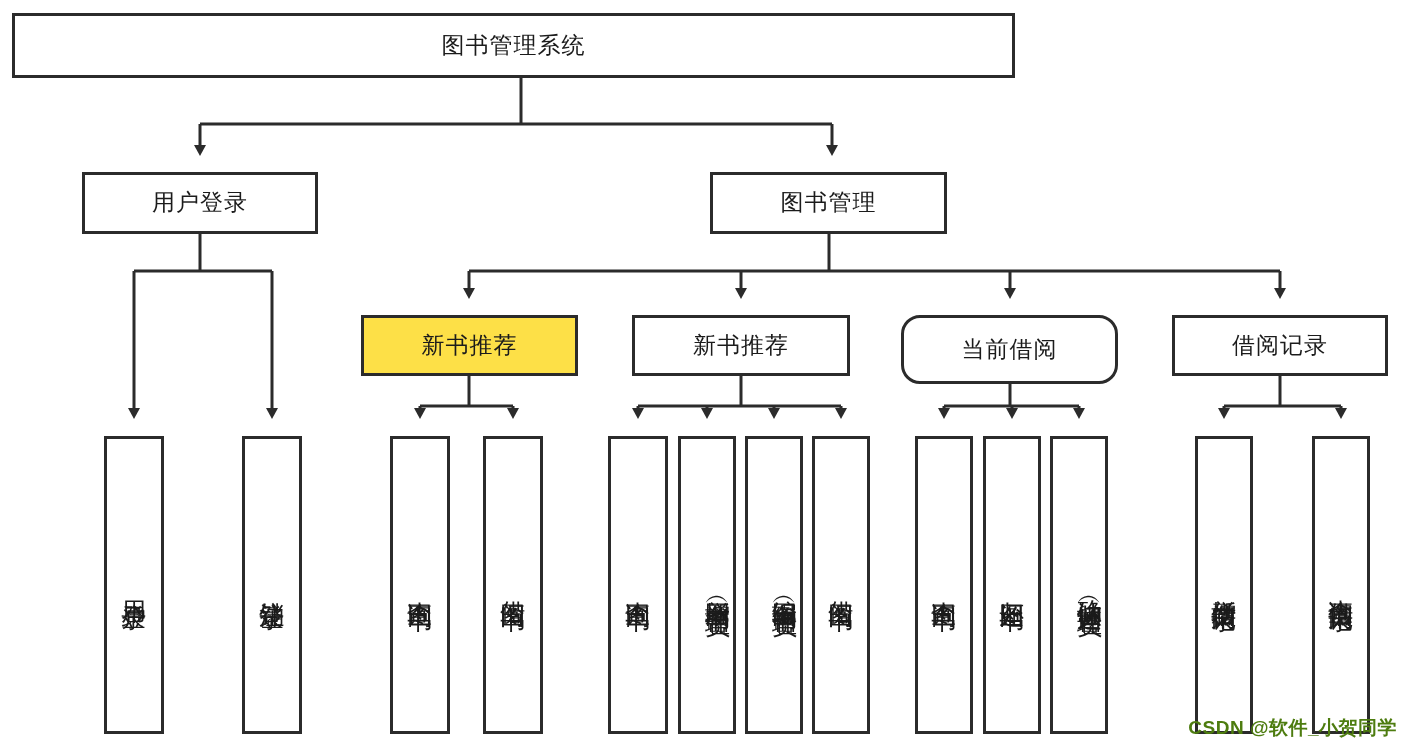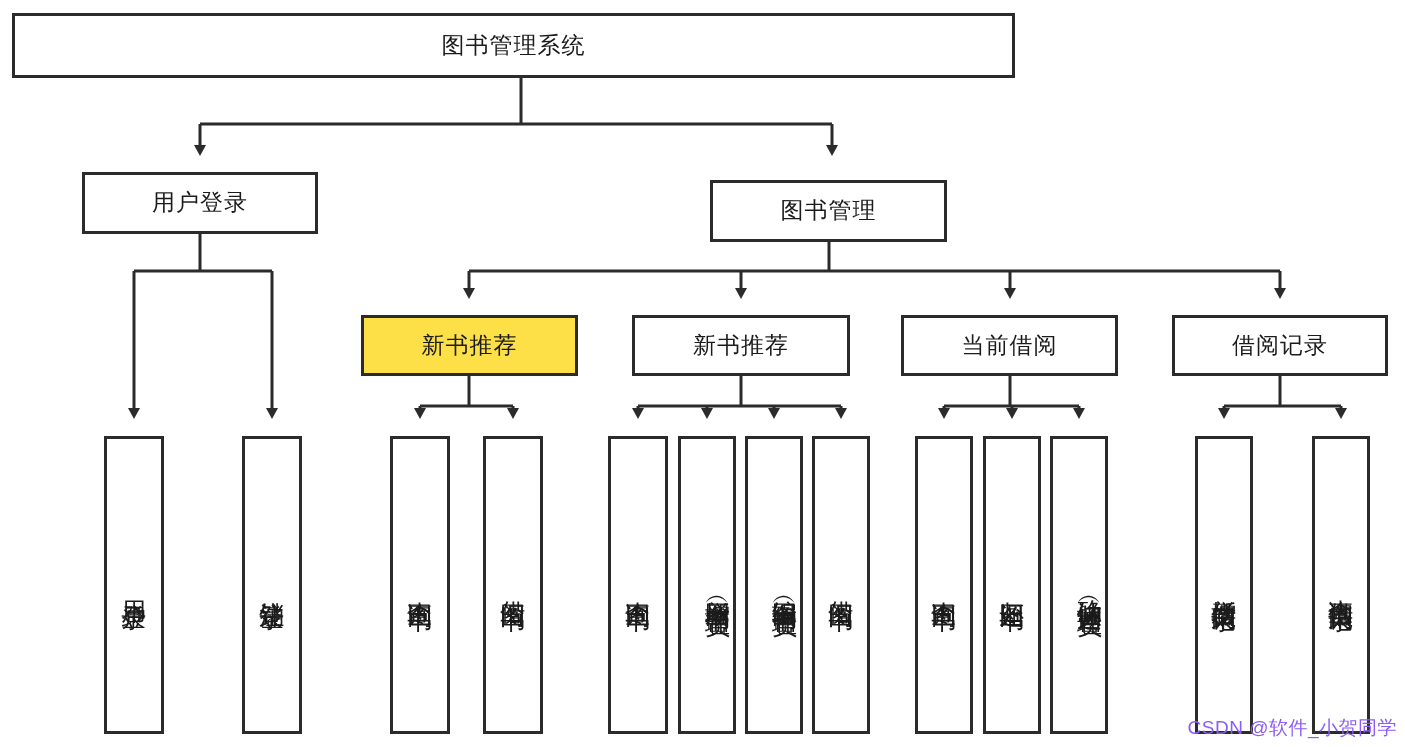--- a/index.html
+++ b/index.html
@@ -67,35 +67,35 @@
       <path d="M1280,376 L1280,406"></path>
       <path d="M1224,406 L1341,406"></path>
       <path d="M1224,406 L1224,409" marker-end="url(#arrow)"></path>
       <path d="M1341,406 L1341,409" marker-end="url(#arrow)"></path>
     </g>
   </svg>
 
   <div class="node h" style="left: 12px; top: 13px; width: 1003px; height: 65px; border-color: rgb(43, 43, 43); background: rgb(255, 255, 255); color: rgb(27, 27, 27);">图书管理系统</div>
 
   <div class="node h" style="left: 82px; top: 172px; width: 236px; height: 62px; border-color: rgb(43, 43, 43); background: rgb(255, 255, 255); color: rgb(27, 27, 27);">用户登录</div>
-  <div class="node h" style="left: 710px; top: 172px; width: 237px; height: 62px; border-color: rgb(43, 43, 43); background: rgb(255, 255, 255); color: rgb(27, 27, 27); margin-top: 8px;">图书管理</div>
+  <div class="node h" style="left: 710px; top: 172px; width: 237px; height: 62px; border-color: rgb(43, 43, 43); background: rgb(255, 255, 255); color: rgb(27, 27, 27);">图书管理</div>
 
   <div class="node h" style="left: 361px; top: 315px; width: 217px; height: 61px; border-color: rgb(43, 43, 43); background: #fde047; color: rgb(27, 27, 27);">新书推荐</div>
   <div class="node h" style="left: 632px; top: 315px; width: 218px; height: 61px; border-color: rgb(43, 43, 43); background: rgb(255, 255, 255); color: rgb(27, 27, 27);">新书推荐</div>
-  <div class="node h" style="left: 901px; top: 315px; width: 217px; height: 61px; border-color: rgb(43, 43, 43); background: rgb(255, 255, 255); color: rgb(27, 27, 27);">当前借阅</div>
+  <div class="node h" style="left: 901px; top: 315px; width: 217px; height: 69px; border-color: rgb(43, 43, 43); background: rgb(255, 255, 255); color: rgb(27, 27, 27); border-radius: 19px;">当前借阅</div>
   <div class="node h" style="left: 1172px; top: 315px; width: 216px; height: 61px; border-color: rgb(43, 43, 43); background: rgb(255, 255, 255); color: rgb(27, 27, 27);">借阅记录</div>
 
   <div class="node v mid" style="left: 104px; top: 436px; width: 60px; height: 298px; border-color: rgb(43, 43, 43); background: rgb(255, 255, 255); color: rgb(27, 27, 27);">用户登录</div>
   <div class="node v mid" style="left: 242px; top: 436px; width: 60px; height: 298px; border-color: rgb(43, 43, 43); background: rgb(255, 255, 255); color: rgb(27, 27, 27);">注销登录</div>
   <div class="node v mid" style="left: 390px; top: 436px; width: 60px; height: 298px; border-color: rgb(43, 43, 43); background: rgb(255, 255, 255); color: rgb(27, 27, 27);">查询图书</div>
   <div class="node v mid" style="left: 483px; top: 436px; width: 60px; height: 298px; border-color: rgb(43, 43, 43); background: rgb(255, 255, 255); color: rgb(27, 27, 27);">借阅图书</div>
   <div class="node v mid" style="left: 608px; top: 436px; width: 60px; height: 298px; border-color: rgb(43, 43, 43); background: rgb(255, 255, 255); color: rgb(27, 27, 27);">查询图书</div>
   <div class="node v top" style="left: 678px; top: 436px; width: 58px; height: 298px; border-color: rgb(43, 43, 43); background: rgb(255, 255, 255); color: rgb(27, 27, 27);">新增图书（管理员）</div>
   <div class="node v top" style="left: 745px; top: 436px; width: 58px; height: 298px; border-color: rgb(43, 43, 43); background: rgb(255, 255, 255); color: rgb(27, 27, 27);">编辑图书（管理员）</div>
   <div class="node v mid" style="left: 812px; top: 436px; width: 58px; height: 298px; border-color: rgb(43, 43, 43); background: rgb(255, 255, 255); color: rgb(27, 27, 27);">借阅图书</div>
   <div class="node v mid" style="left: 915px; top: 436px; width: 58px; height: 298px; border-color: rgb(43, 43, 43); background: rgb(255, 255, 255); color: rgb(27, 27, 27);">查询图书</div>
   <div class="node v mid" style="left: 983px; top: 436px; width: 58px; height: 298px; border-color: rgb(43, 43, 43); background: rgb(255, 255, 255); color: rgb(27, 27, 27);">归还图书</div>
   <div class="node v top" style="left: 1050px; top: 436px; width: 58px; height: 298px; border-color: rgb(43, 43, 43); background: rgb(255, 255, 255); color: rgb(27, 27, 27);">确认归还（管理员）</div>
   <div class="node v mid" style="left: 1195px; top: 436px; width: 58px; height: 298px; border-color: rgb(43, 43, 43); background: rgb(255, 255, 255); color: rgb(27, 27, 27);">新增借阅记录</div>
   <div class="node v mid" style="left: 1312px; top: 436px; width: 58px; height: 298px; border-color: rgb(43, 43, 43); background: rgb(255, 255, 255); color: rgb(27, 27, 27);">查询借阅记录</div>
 
-  <div class="wm" style="color: #8b5cf6;">CSDN @软件_小贺同学</div>
+  <div class="wm" style="color: #4d7c0f; font-weight: bold;">CSDN @软件_小贺同学</div>
 </div>
 
 </body></html>

